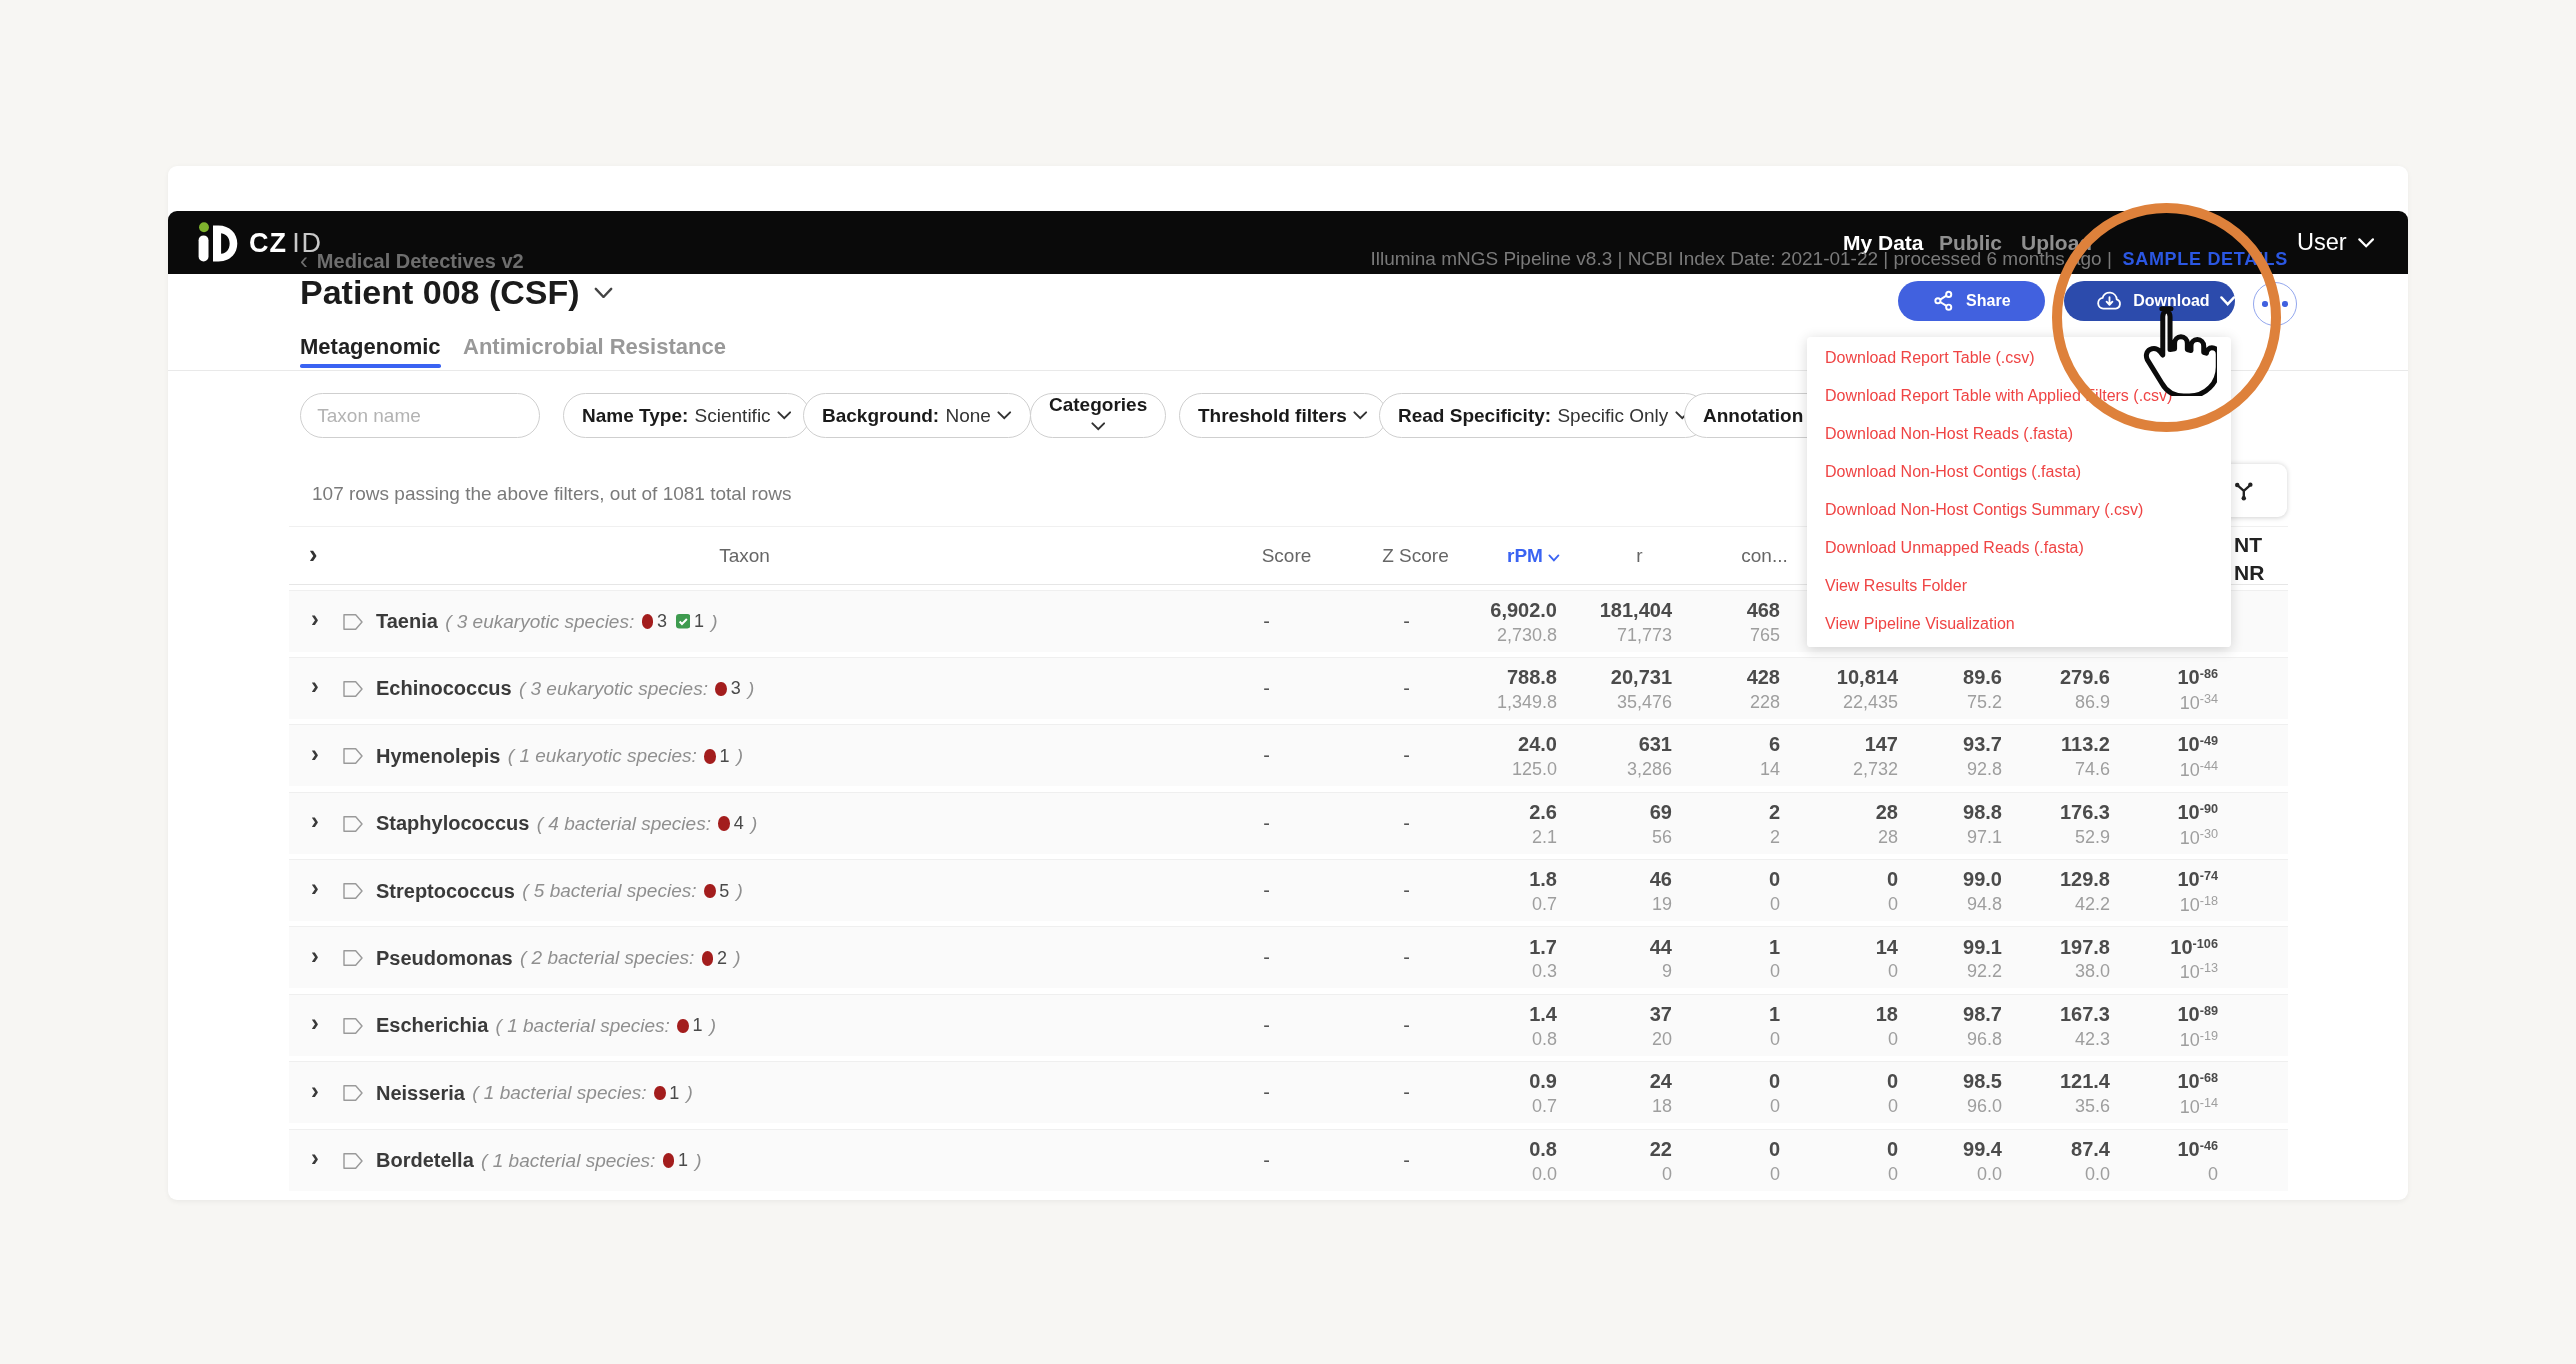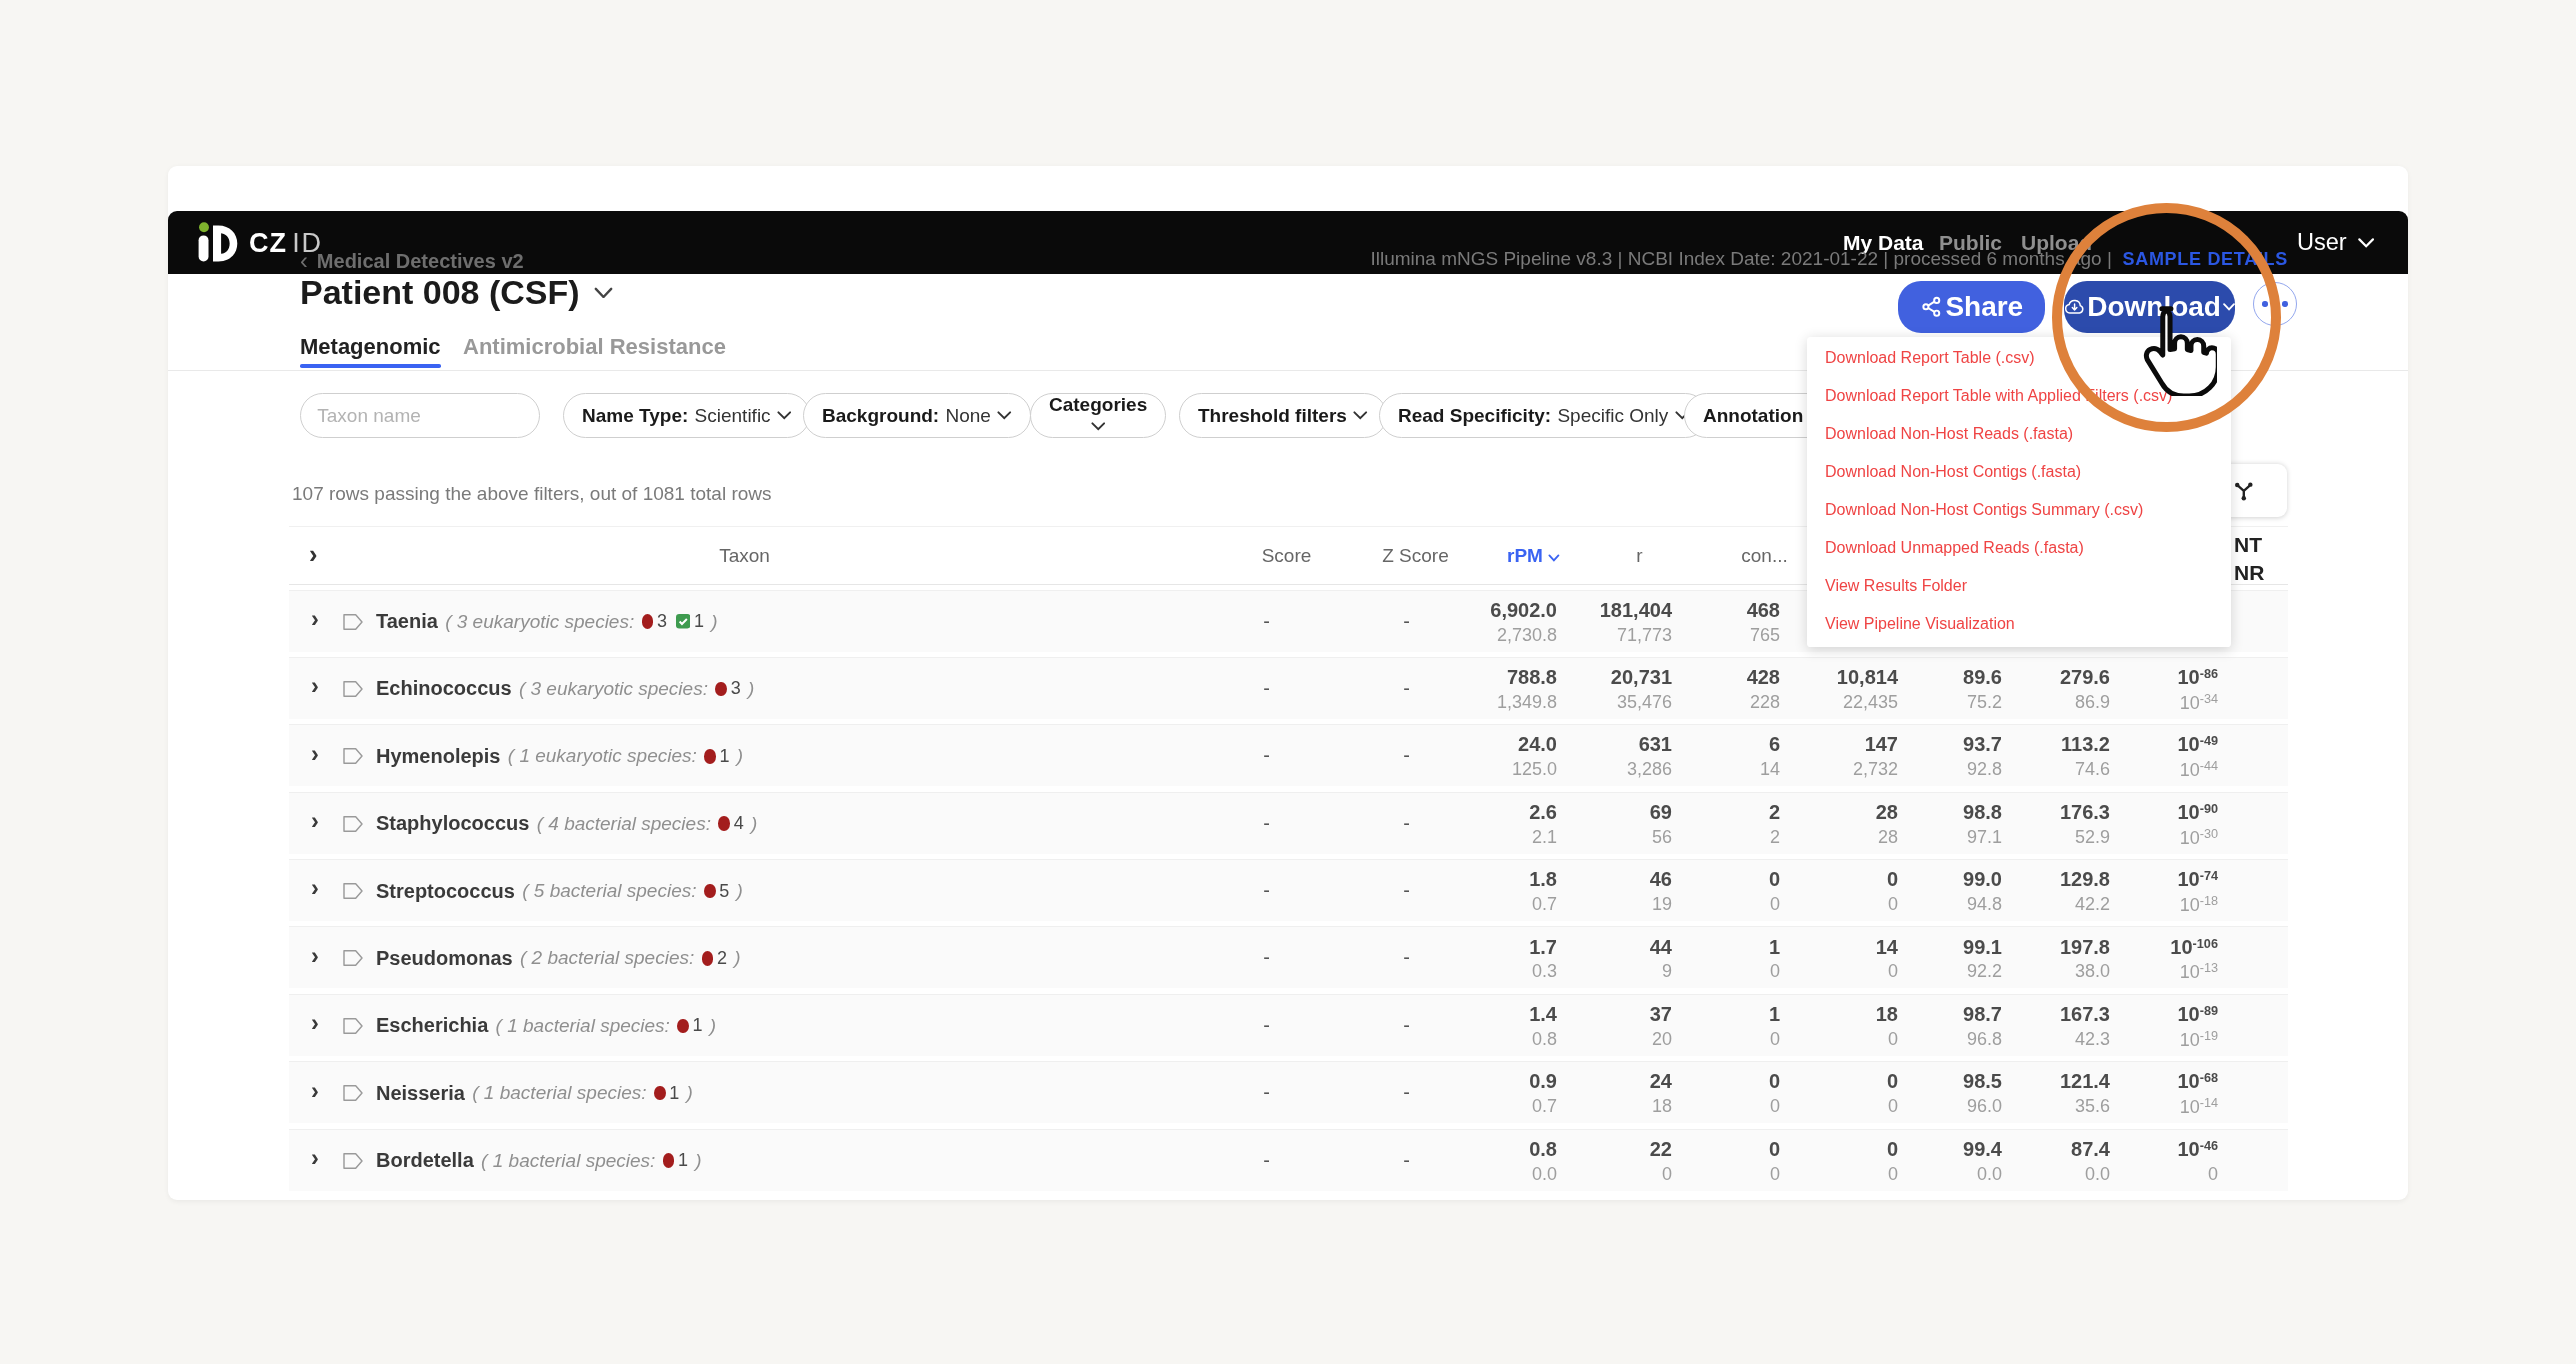--- a/index.html
+++ b/index.html
@@ -14,42 +14,42 @@
   .ni { position:absolute; top:20px; font-size:21px; color:#8F8F8F; font-weight:600; cursor:pointer; }
   .ni.active { color:#FFFFFF; }
   .user { position:absolute; right:34px; top:18px; color:#fff; font-size:23.6px; display:flex; align-items:center; gap:11px; }
 
   
   .crumb { position:absolute; left:132px; top:82px; color:#6E6E6E; font-size:20px; font-weight:600; display:flex; align-items:center; gap:9px; cursor:pointer; }
   .crumb .lt { font-size:23.6px; font-weight:400; color:#6E6E6E; }
   .title { position:absolute; left:132px; top:107px; color:#1B1B1B; font-size:34px; font-weight:700; display:flex; align-items:center; gap:14.5px; }
   .pipeline { position:absolute; right:120px; top:82px; color:#7A7A7A; font-size:19px; }
   .pipeline .sd { color:#2B57E2; font-weight:700; font-size:18px; letter-spacing:0.7px; margin-left:5.4px; cursor:pointer; }
-  .btn { position:absolute; top:115px; height:52px; border-radius:23px; color:#fff; font-size:28px; font-weight:600; display:flex; align-items:center; justify-content:center; gap:2px; cursor:pointer; }
+  .btn { position:absolute; top:115px; height:40px; border-radius:23px; color:#fff; font-size:16px; font-weight:600; display:flex; align-items:center; justify-content:center; gap:10px; cursor:pointer; }
   .btn-share { left:1730px; width:147px; background:#4161DF; }
   .btn-dl { left:1896px; width:171px; background:#2C4BAC;justify-content:flex-end; }
   .btn-more { position:absolute; left:2085px; top:116px; width:44px; height:44px; border-radius:50%; border:1.8px solid #93A7EE; background:#fff; display:flex; align-items:center; justify-content:center; gap:4.5px; cursor:pointer; }
   .btn-more i { width:5.4px; height:5.4px; border-radius:50%; background:#4161DF; }
 
   
   .tabbar { position:absolute; left:0; top:168px; width:100%; height:37px; border-bottom:0.9px solid #E9E9E9; }
   .tab { position:absolute; top:0; font-size:22px; cursor:pointer; }
   .tab.on { left:132px; color:#222; font-weight:700; }
   .tab.on::after { content:""; position:absolute; left:0; right:0; bottom:-8.2px; height:4.5px; background:#3A63F2; border-radius:1.8px; }
   .tab.off { left:295px; color:#999; font-weight:700; }
 
   
   .search { position:absolute; left:132px; top:227px; width:240px; height:45px; border:1.8px solid #CFCFCF; border-radius:23px; display:flex; align-items:center; padding:0 14.5px 0 16.3px; background:#fff; }
   .search input { border:none; outline:none; flex:1; font-size:19px; color:#333; font-family:inherit; background:transparent; }
   .search input::placeholder { color:#B3B3B3; }
   .pill { position:absolute; top:227px; height:45px; border:1.8px solid #CFCFCF; border-radius:23px; background:#fff; display:inline-flex; align-items:center; padding:0 18px; font-size:19px; gap:6.3px; cursor:pointer; white-space:nowrap; }
   .pill .pl { font-weight:700; color:#1A1A1A; }
   .pill .pv { color:#333; }
   .pill .pv:empty { display:none; }
-  .summary { position:absolute; left:124px; top:317px; font-size:19px; color:#7A7A7A; }
+  .summary { position:absolute; left:144px; top:317px; font-size:19px; color:#7A7A7A; }
 
   
   .treebtn { position:absolute; left:2032px; top:298px; width:87px; height:53px; background:#fff; border-radius:9px; box-shadow:0 0.9px 5.4px rgba(0,0,0,0.18); display:flex; align-items:center; justify-content:center; cursor:pointer; z-index:5; }
 
   
   .thead { position:absolute; left:121px; top:360px; width:1999px; height:59px; border-top:0.9px solid #F0F0F0; border-bottom:0.9px solid #E6E6E6; font-size:19px; color:#666; }
   .th { position:absolute; top:18px; width:91px; text-align:center; }
   .th.sorted { color:#3A63F2; font-weight:600; }
   .ntnr { position:absolute; left:1945px; font-size:21px; font-weight:700; color:#222; }
   .hchev { position:absolute; left:20px; top:12.7px; font-size:25.4px; font-weight:700; color:#333; cursor:pointer; }

